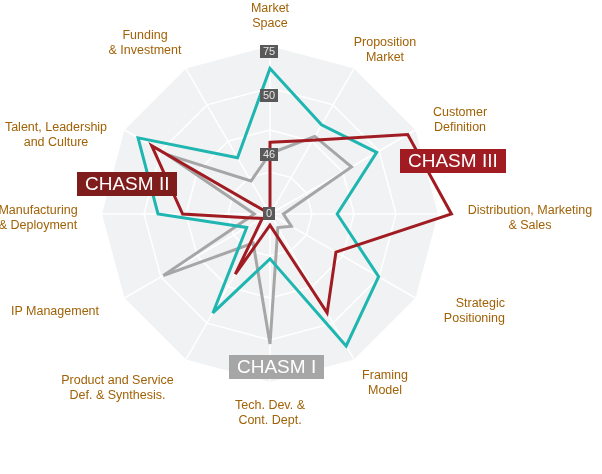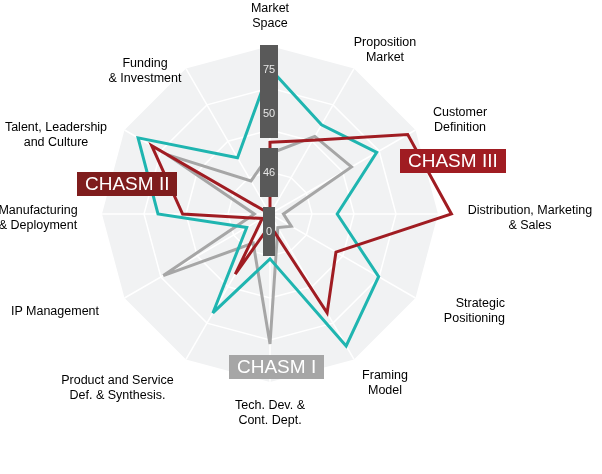--- a/index.html
+++ b/index.html
@@ -1,19 +1,19 @@
 <!DOCTYPE html>
 <html><head>
 <meta charset="utf-8">
 <style>
   html, body { margin:0; padding:0; background:#ffffff; }
   body { width:602px; height:474px; overflow:hidden; position:relative; font-family:"Liberation Sans", sans-serif; }
   #chart { position:absolute; left:0; top:0; width:602px; height:474px; }
-  .axis-label { position:absolute; color:#000000; font-size:12.5px; line-height:15px; text-align:center; white-space:pre-line; }
-  .tick-label { position:absolute; background:#595959; color:#e6e6e6; font-size:11px; line-height:13px; padding:18px 3px; }
+  .axis-label { position:absolute; color:#a16207; font-size:12.5px; line-height:15px; text-align:center; white-space:pre-line; }
+  .tick-label { position:absolute; background:#595959; color:#e6e6e6; font-size:11px; line-height:13px; padding:0 3px; }
   .chasm-badge { position:absolute; color:#ffffff; font-size:19px; line-height:22px; padding:1px 8px; }
 </style>
 </head>
 <body>
 
 <svg id="chart" viewBox="0 0 602 474" xmlns="http://www.w3.org/2000/svg">
   <g id="grid">
       <polygon points="270,46 354,68.5077321642143 415.4922678357857,130 438,214 415.4922678357857,297.99999999999994 354,359.4922678357857 270,382 186,359.4922678357857 124.50773216421436,298.00000000000006 102,214.00000000000003 124.5077321642143,130 185.99999999999994,68.50773216421436" fill="#f1f2f3"></polygon>
       <polygon points="270,172 291,177.62693304105358 306.3730669589464,193 312,214 306.3730669589464,235 291,250.37306695894642 270,256 249,250.37306695894642 233.62693304105358,235.00000000000003 228,214 233.62693304105358,193 248.99999999999997,177.62693304105358" fill="none" stroke="#ffffff" stroke-width="1.5"></polygon>
       <polygon points="270,130 312,141.25386608210715 342.74613391789285,172 354,214 342.74613391789285,255.99999999999997 312,286.74613391789285 270,298 228,286.74613391789285 197.25386608210718,256.00000000000006 186,214.00000000000003 197.25386608210715,172 227.99999999999997,141.25386608210718" fill="none" stroke="#ffffff" stroke-width="1.5"></polygon>
@@ -52,21 +52,21 @@
 Model</div>
 <div class="axis-label" style="left:220px;top:398px;width:100px;">Tech. Dev. &amp;
 Cont. Dept.</div>
 <div class="axis-label" style="left:50px;top:373px;width:135px;">Product and Service
 Def. &amp; Synthesis.</div>
 <div class="axis-label" style="left:5px;top:296px;width:100px;margin-top:8px;">IP Management</div>
 <div class="axis-label" style="left:-12px;top:203px;width:100px;">Manufacturing
 &amp; Deployment</div>
 <div class="axis-label" style="left:-3px;top:120px;width:118px;">Talent, Leadership
 and Culture</div>
-<div class="axis-label" style="left:95px;top:56px;width:100px;">Funding
+<div class="axis-label" style="left:95px;top:28px;width:100px;">Funding
 &amp; Investment</div>
 
 <div class="tick-label" style="left:260px;top:45px;">75</div>
 <div class="tick-label" style="left:260px;top:89px;">50</div>
 <div class="tick-label" style="left:260px;top:148px;">46</div>
 <div class="tick-label" style="left:263px;top:207px;">0</div>
 
 <div class="chasm-badge" style="left:229px;top:355px;background:#a6a6a6;">CHASM I</div>
 <div class="chasm-badge" style="left:77px;top:172px;background:#7f1d1d;">CHASM II</div>
 <div class="chasm-badge" style="left:400px;top:149px;background:#a01c22;">CHASM III</div>

